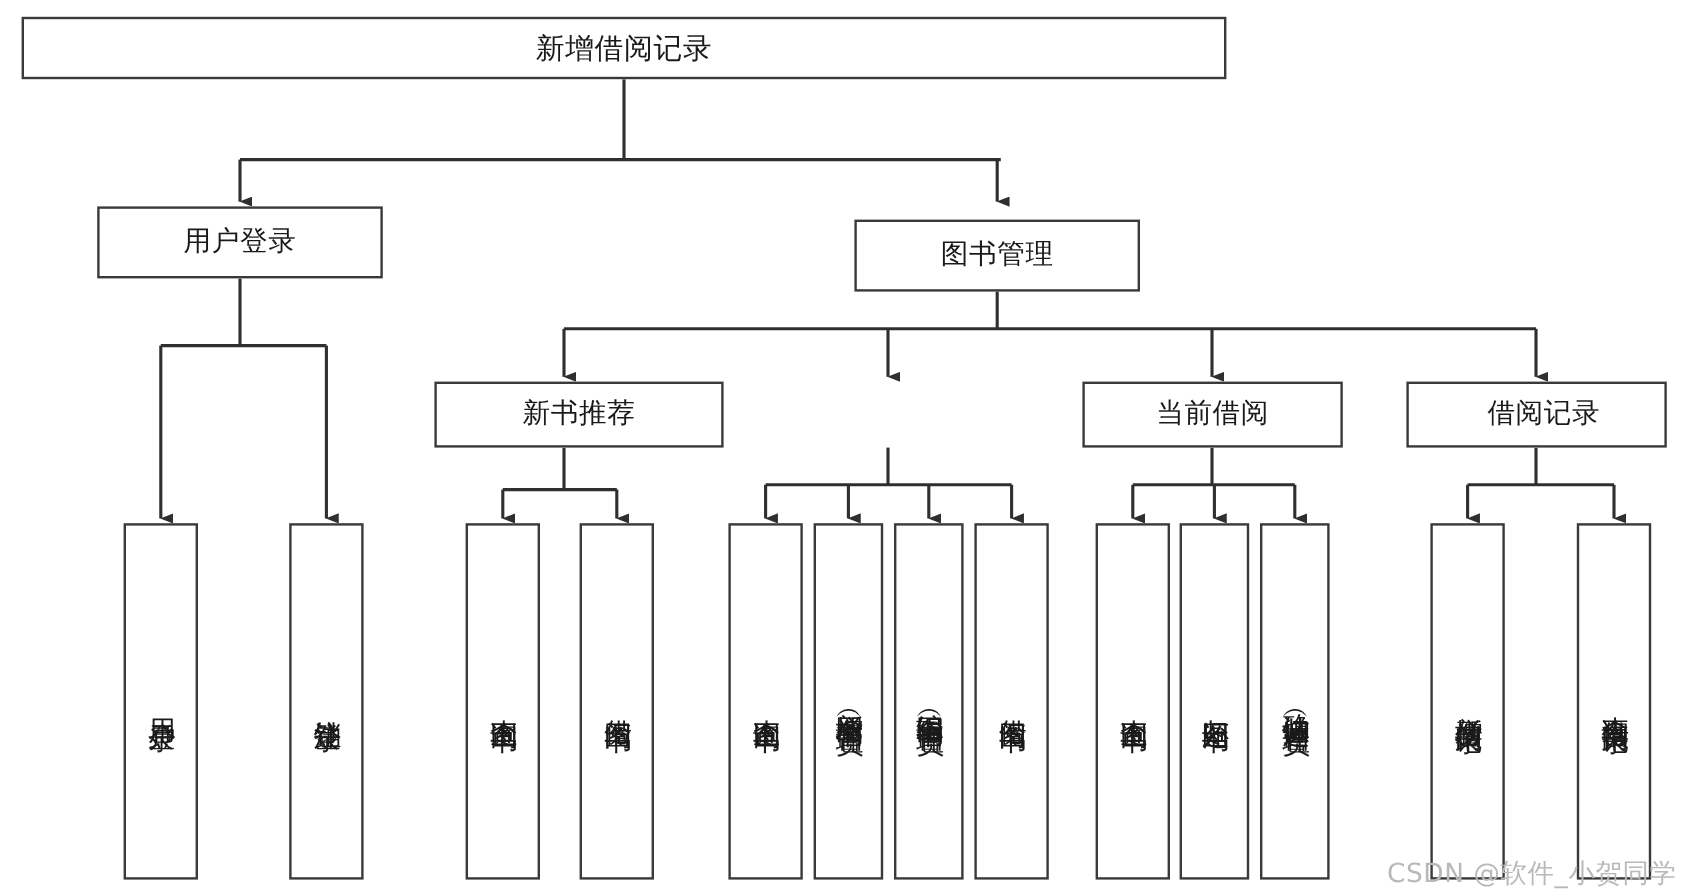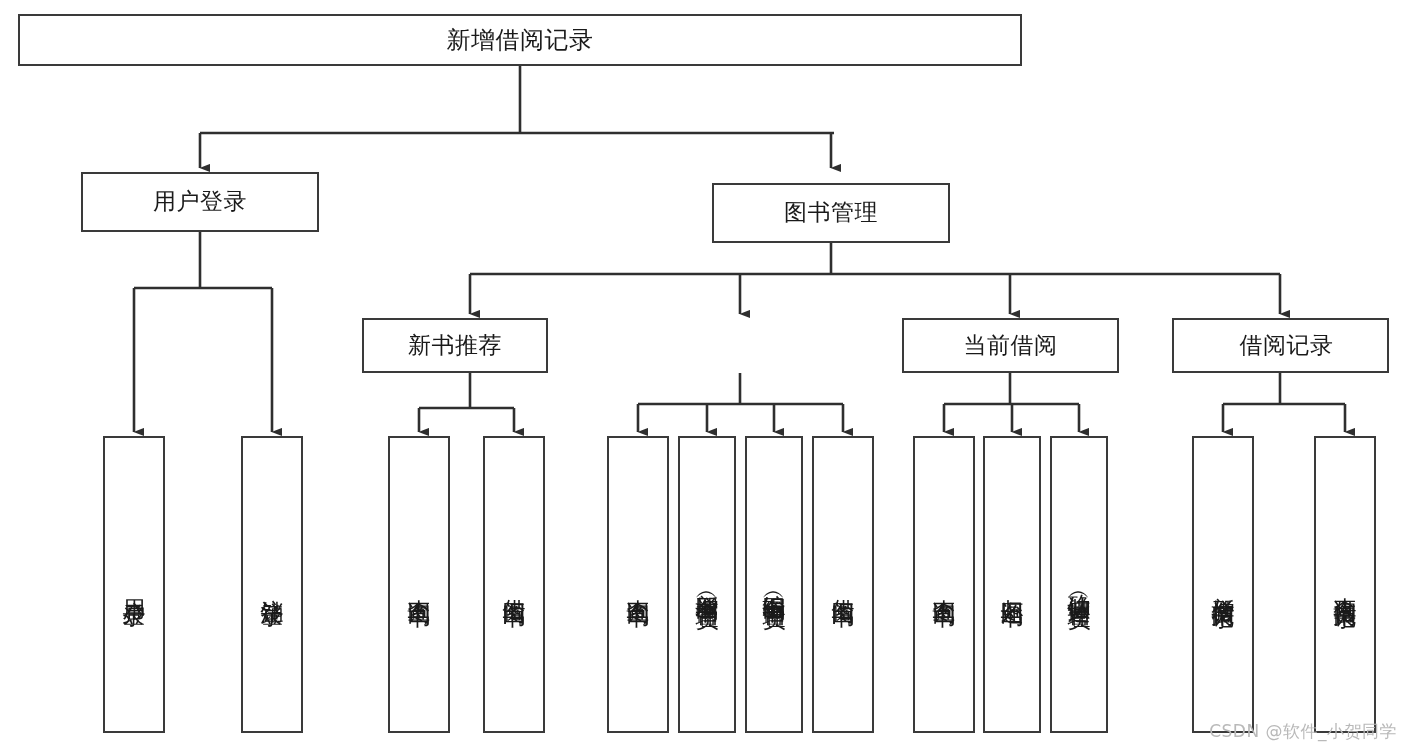--- a/index.html
+++ b/index.html
@@ -50,21 +50,21 @@
     left: 0;
     top: 0;
     width: 1405px;
     height: 747px;
     pointer-events: none;
   }
   .watermark {
     position: absolute;
     right: 8px;
     bottom: 4px;
-    font-size: 17px;
+    font-size: 22px;
     color: #b9b9b9;
     white-space: nowrap;
     letter-spacing: 0.5px;
   }
 </style>
 </head>
 <body>
 
 <div id="diagram-root">
 
@@ -123,21 +123,21 @@
   </div>
 
   <div class="node-box" style="left:81px; top:172px; width:238px; height:60px;">
     <span class="node-label-h">用户登录</span>
   </div>
 
   <div class="node-box" style="left:712px; top:172px; width:238px; height:60px;margin-top:11px;">
     <span class="node-label-h">图书管理</span>
   </div>
 
-  <div class="node-box" style="left:362px; top:318px; width:186px; height:55px;">
+  <div class="node-box" style="left:362px; top:318px; width:241px; height:55px;">
     <span class="node-label-h">新书推荐</span>
   </div>
 
 
   <div class="node-box" style="left:902px; top:318px; width:217px; height:55px;">
     <span class="node-label-h">当前借阅</span>
   </div>
 
   <div class="node-box" style="left:1172px; top:318px; width:217px; height:55px;padding-left:12px;">
     <span class="node-label-h">借阅记录</span>

